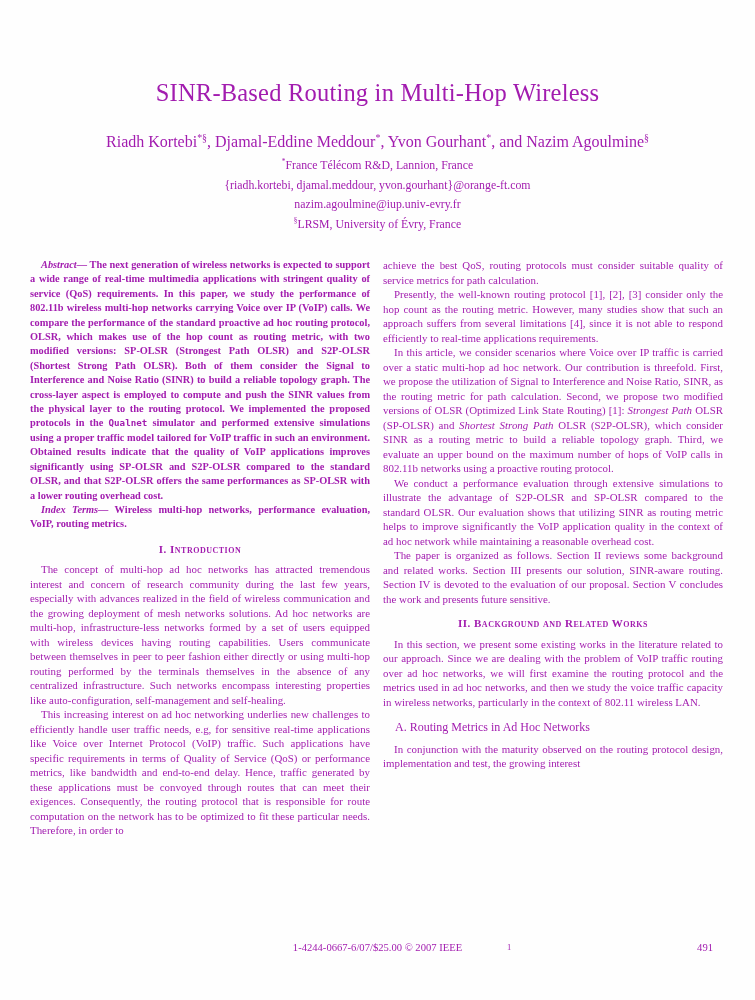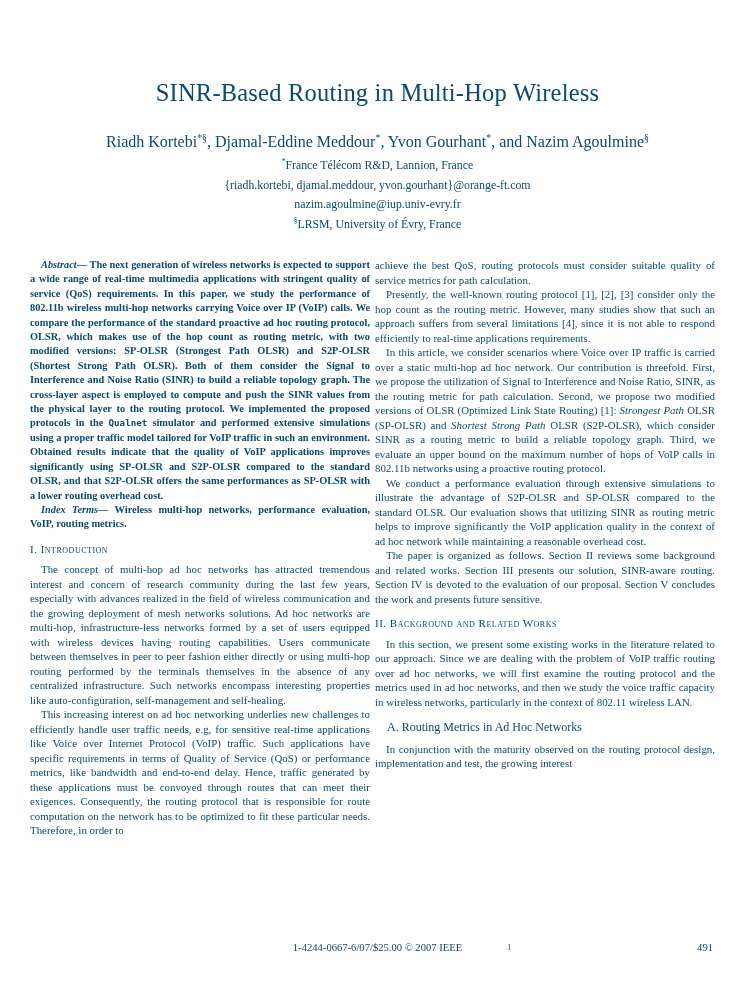--- a/index.html
+++ b/index.html
@@ -2,39 +2,39 @@
 <html><head>
 <meta charset="utf-8">
 <style>
   html, body { margin: 0; padding: 0; background: #ffffff; }
   .page {
     position: relative;
     width: 755px;
     height: 1000px;
     margin: 0 auto;
     background: #fefefe;
-    color: #0c4a6e;
+    color: #a21caf;
     font-family: "Liberation Serif", serif;
     overflow: hidden;
   }
   header.titleblock { text-align: center; padding-top: 74px; }
   h1.title {
     margin: 0;
     font-size: 24.5px;
     font-weight: 400;
     line-height: 37px;
     letter-spacing: 0.2px;
   }
   .authors { margin-top: 21px; font-size: 16px; }
   .authors sup { font-size: 62%; }
   .affils { margin-top: 3px; font-size: 11.8px; line-height: 15.5px; }
   .affils sup { font-size: 62%; }
   main.columns {
     display: flex;
-    gap: 5px;
+    gap: 13px;
     padding: 0 30px;
     margin-top: 26px;
   }
   .col {
     width: 340px;
     text-align: justify;
     font-size: 10.9px;
     line-height: 14.5px;
   }
   .col p { margin: 0; text-indent: 11px; }
@@ -45,22 +45,23 @@
     line-height: 14.4px;
   }
   p.abstract .lead { font-style: italic; }
   .tt {
     font-family: "DejaVu Sans Mono", monospace;
     font-size: 9.2px;
     font-weight: bold;
   }
   h2.sec {
     margin: 10px 0 6px 0;
+    text-align: center;
     font-size: 11px;
-    font-weight: 400;
+    font-weight: 700;
     font-variant: small-caps;
     letter-spacing: 0.5px;
     text-indent: 0;
   }
   h3.subsec {
     margin: 11px 0 7px 12px;
     font-size: 12px;
     font-weight: 400;
     text-indent: 0;
   }

